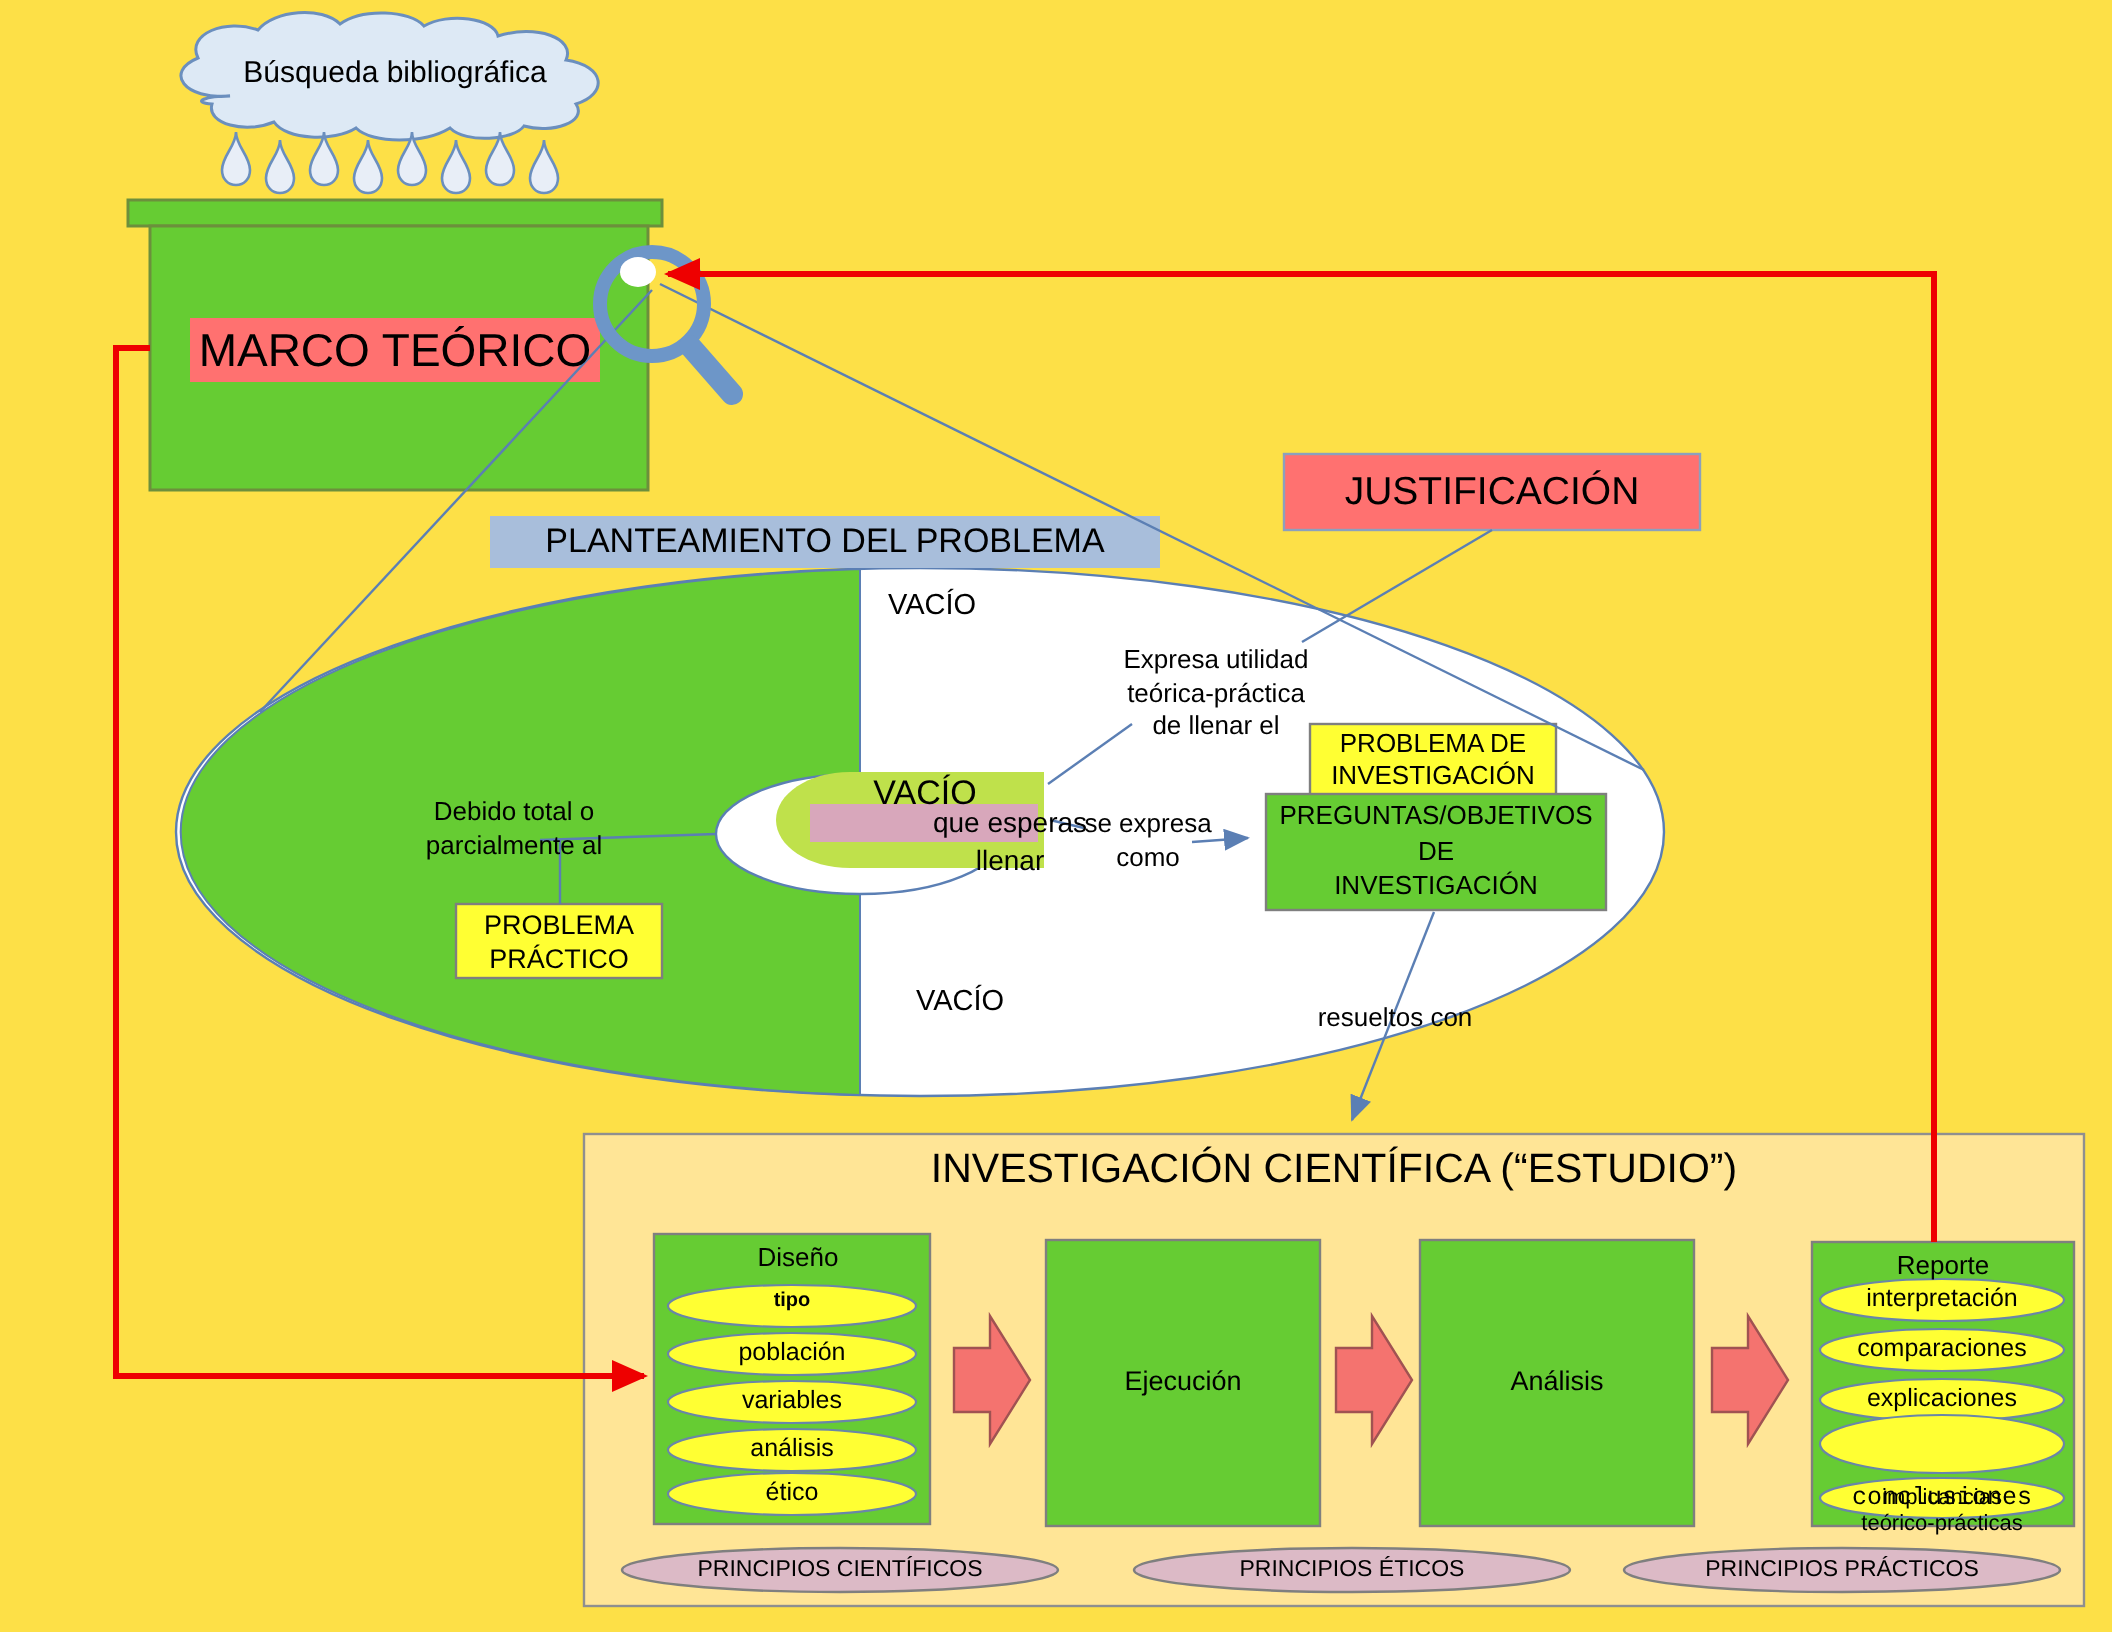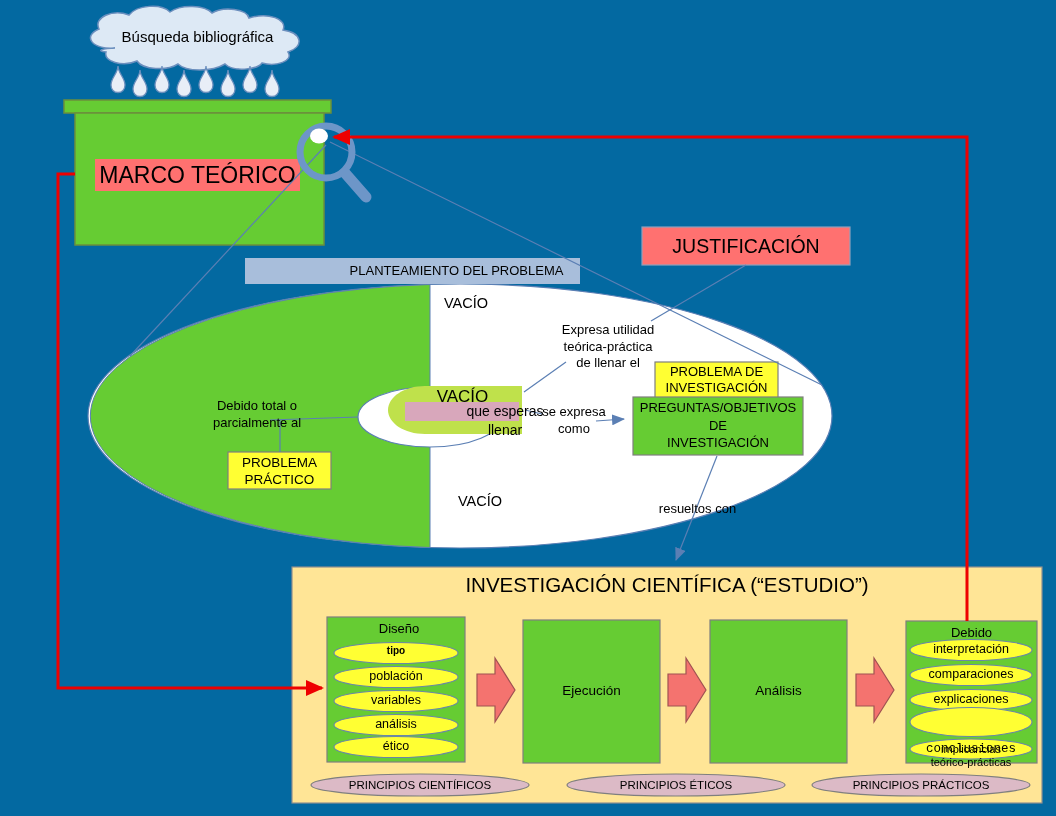--- a/index.html
+++ b/index.html
@@ -1,17 +1,17 @@
 <!DOCTYPE html>
 <html><head>
 <meta charset="utf-8">
 <style>
   html,body{margin:0;padding:0;background:#fff;}
   #stage{position:relative;width:1056px;height:816px;overflow:hidden;
-         font-family:"Liberation Sans",sans-serif;color:#000;background:#0369a1;}
+         font-family:"Liberation Sans",sans-serif;color:#000;background:#fde047;}
   #stage svg{position:absolute;left:0;top:0;}
   .t{position:absolute;text-align:center;line-height:1.25;}
   .pre{white-space:pre-line;}
 </style>
 </head>
 <body>
 
 <div id="stage">
 
 <svg width="1056" height="816" viewBox="0 0 1056 816">
@@ -111,21 +111,21 @@
     <path d="M75,174 L58,174 L58,688 L322,688" marker-end="url(#mr)"></path>
   </g>
 </svg>
 
 <div class="t" style="left:100px;top:28px;width:195px;font-size:15px;">Búsqueda bibliográfica</div>
 
 <div class="t" style="left:642px;top:227px;width:208px;height:38px;line-height:38px;font-size:19.5px;">JUSTIFICACIÓN</div>
 
 <div class="t" style="left:95px;top:159px;width:205px;height:32px;line-height:32px;font-size:23px;">MARCO TEÓRICO</div>
 
-<div class="t" style="left:245px;top:258px;width:335px;height:21px;line-height:26px;font-size:13px;margin-left:44px;">PLANTEAMIENTO DEL PROBLEMA</div>
+<div class="t" style="left:245px;top:258px;width:335px;height:21px;line-height:26px;font-size:17px;">PLANTEAMIENTO DEL PROBLEMA</div>
 
 <div class="t" style="left:416px;top:294px;width:100px;font-size:14.5px;">VACÍO</div>
 <div class="t" style="left:430px;top:492px;width:100px;font-size:14.5px;">VACÍO</div>
 
 <div class="t" style="left:410px;top:386px;width:105px;font-size:17px;">VACÍO</div>
 <div class="t" style="left:405px;top:402px;width:114px;height:19px;line-height:19px;font-size:14px;padding-left:43px;">que esperas llenar</div>
 
 <div class="t pre" style="left:187px;top:398px;width:140px;font-size:13px;line-height:16.5px;">Debido total o
 parcialmente al</div>
 
@@ -153,21 +153,21 @@
 <div class="t" style="left:327px;top:621px;width:144px;font-size:13px;">Diseño</div>
 <div class="t" style="left:334px;top:645px;width:124px;font-size:10px;font-weight:bold;">tipo</div>
 <div class="t" style="left:334px;top:669px;width:124px;font-size:12.5px;">población</div>
 <div class="t" style="left:334px;top:693px;width:124px;font-size:12.5px;">variables</div>
 <div class="t" style="left:334px;top:717px;width:124px;font-size:12.5px;">análisis</div>
 <div class="t" style="left:334px;top:739px;width:124px;font-size:12.5px;">ético</div>
 
 <div class="t" style="left:523px;top:683px;width:137px;font-size:13.5px;">Ejecución</div>
 <div class="t" style="left:710px;top:683px;width:137px;font-size:13.5px;">Análisis</div>
 
-<div class="t" style="left:906px;top:625px;width:131px;font-size:13px;">Debido</div>
+<div class="t" style="left:906px;top:625px;width:131px;font-size:13px;">Reporte</div>
 <div class="t" style="left:910px;top:642px;width:122px;font-size:12.5px;">interpretación</div>
 <div class="t" style="left:910px;top:667px;width:122px;font-size:12.5px;">comparaciones</div>
 <div class="t" style="left:910px;top:692px;width:122px;font-size:12.5px;">explicaciones</div>
 <div class="t pre" style="left:910px;top:743px;width:122px;font-size:11px;line-height:12.5px;">implicancias
 teórico-prácticas</div>
 <div class="t" style="left:910px;top:742px;width:122px;font-size:12.5px;font-family:Liberation Mono, monospace;">conclusiones</div>
 
 <div class="t" style="left:311px;top:778px;width:218px;font-size:11.5px;">PRINCIPIOS CIENTÍFICOS</div>
 <div class="t" style="left:567px;top:778px;width:218px;font-size:11.5px;">PRINCIPIOS ÉTICOS</div>
 <div class="t" style="left:812px;top:778px;width:218px;font-size:11.5px;">PRINCIPIOS PRÁCTICOS</div>

